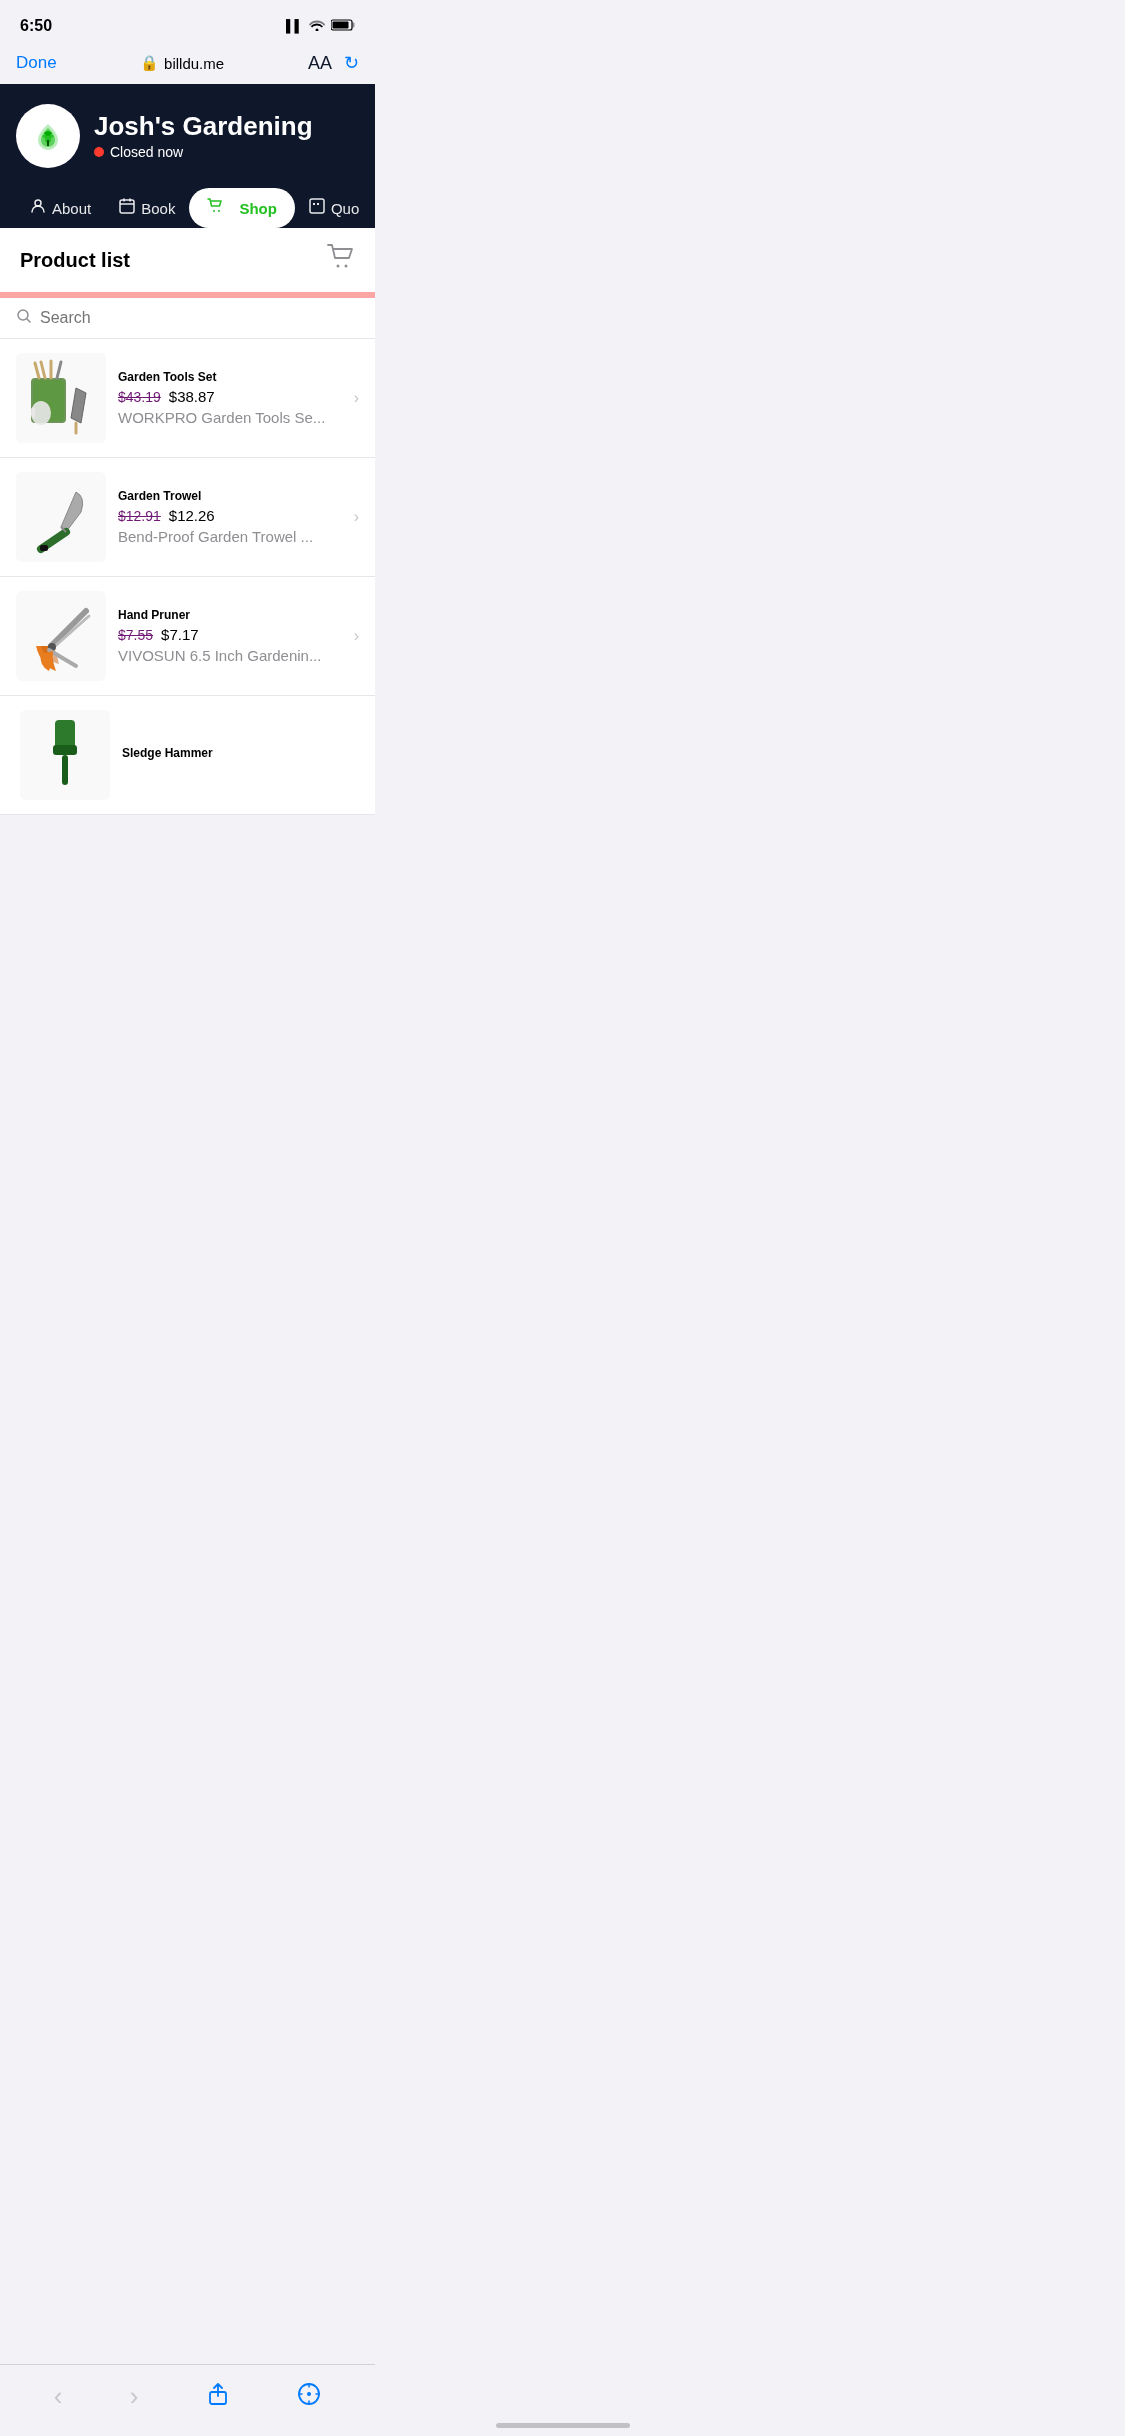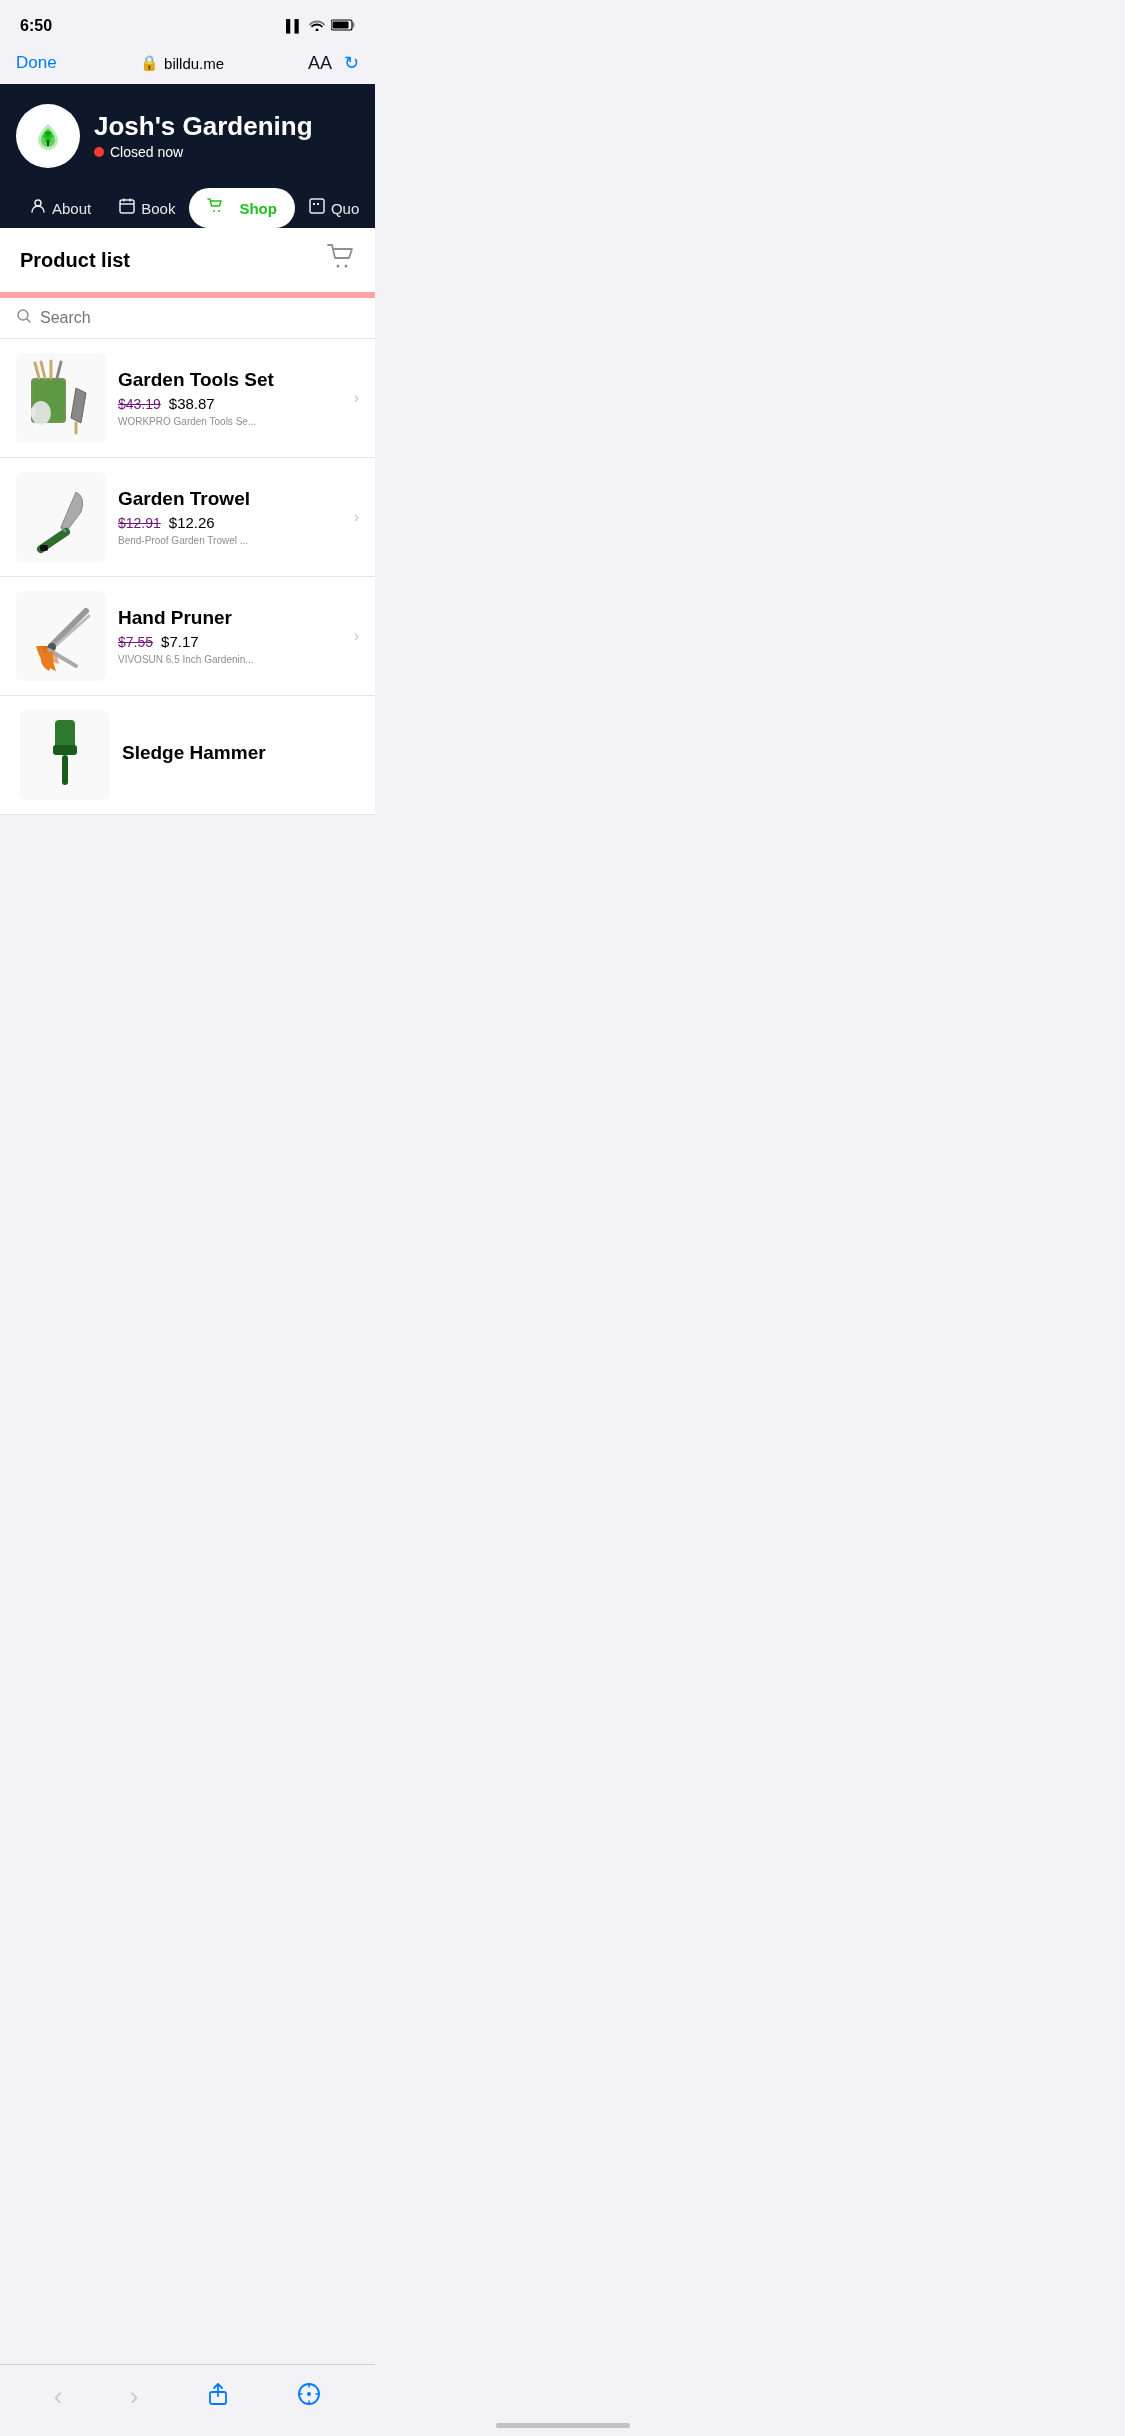--- a/index.html
+++ b/index.html
@@ -248,21 +248,21 @@
       width: 80px;
       height: 80px;
     }
 
     .product-details {
       flex: 1;
       min-width: 0;
     }
 
     .product-name {
-      font-size: 19px;
+      font-size: 12px;
       font-weight: 700;
       color: #000;
       margin-bottom: 4px;
     }
 
     .product-prices {
       display: flex;
       align-items: center;
       gap: 8px;
       margin-bottom: 4px;
@@ -274,21 +274,21 @@
       text-decoration: line-through;
     }
 
     .price-current {
       font-size: 15px;
       color: #000;
       font-weight: 500;
     }
 
     .product-desc {
-      font-size: 10px;
+      font-size: 15px;
       color: #8e8e93;
       white-space: nowrap;
       overflow: hidden;
       text-overflow: ellipsis;
     }
 
     .chevron-right {
       color: #c7c7cc;
       font-size: 16px;
       flex-shrink: 0;

